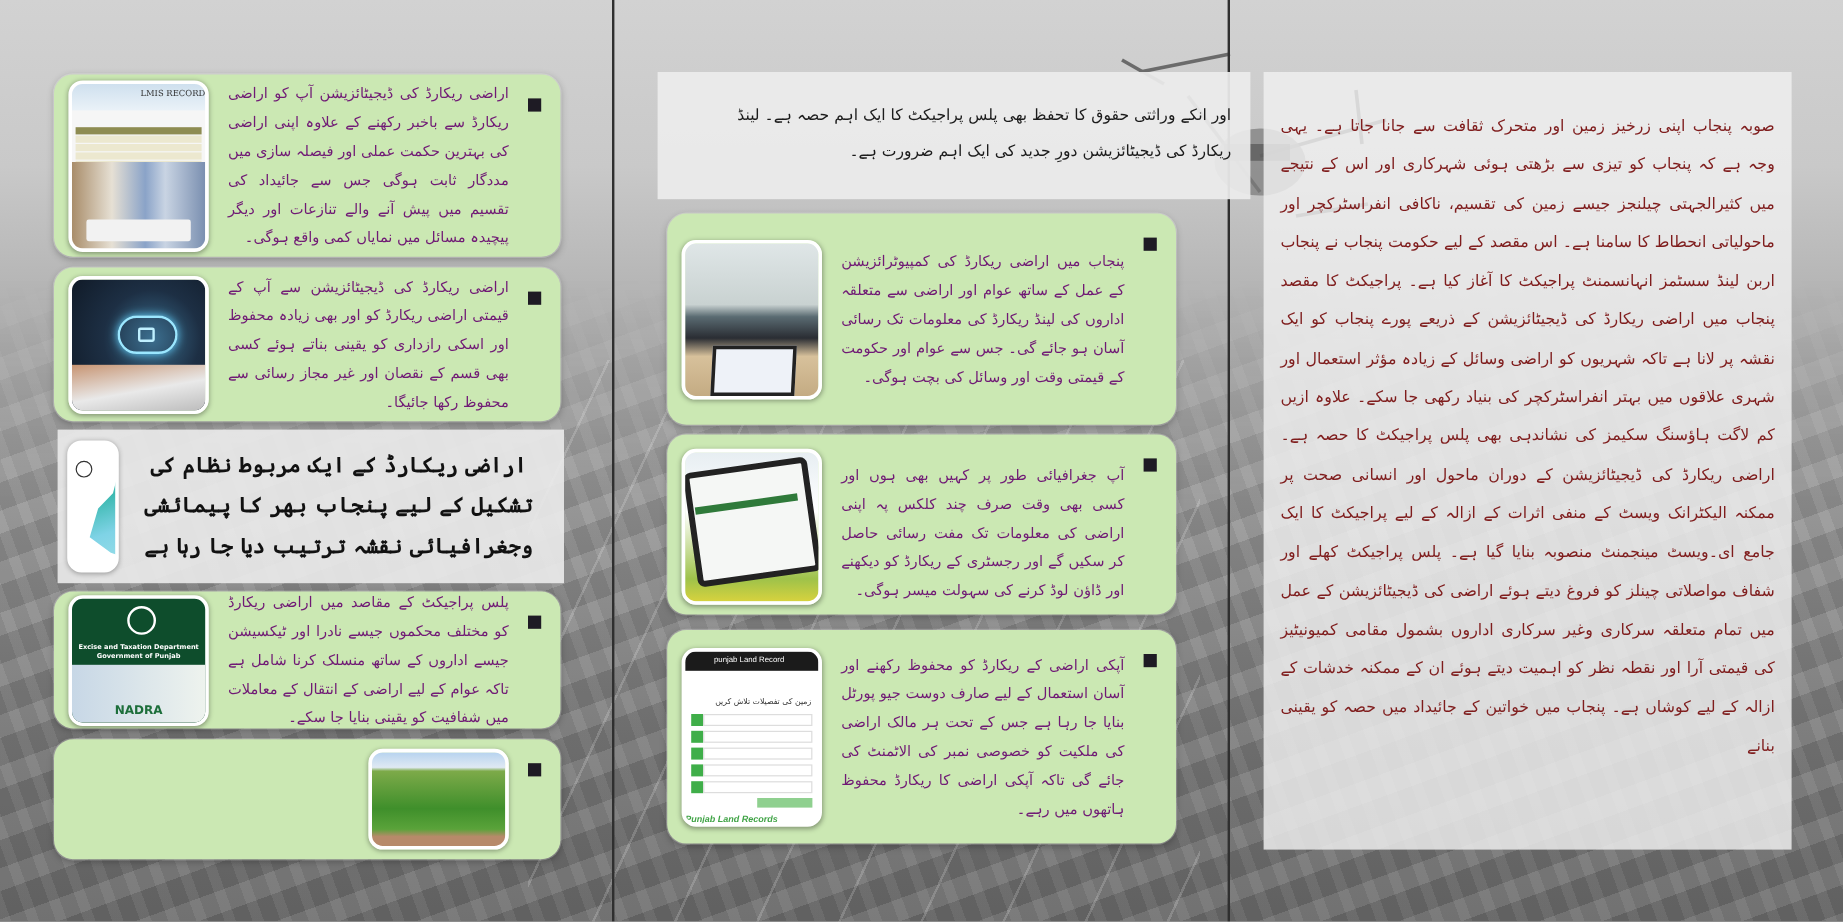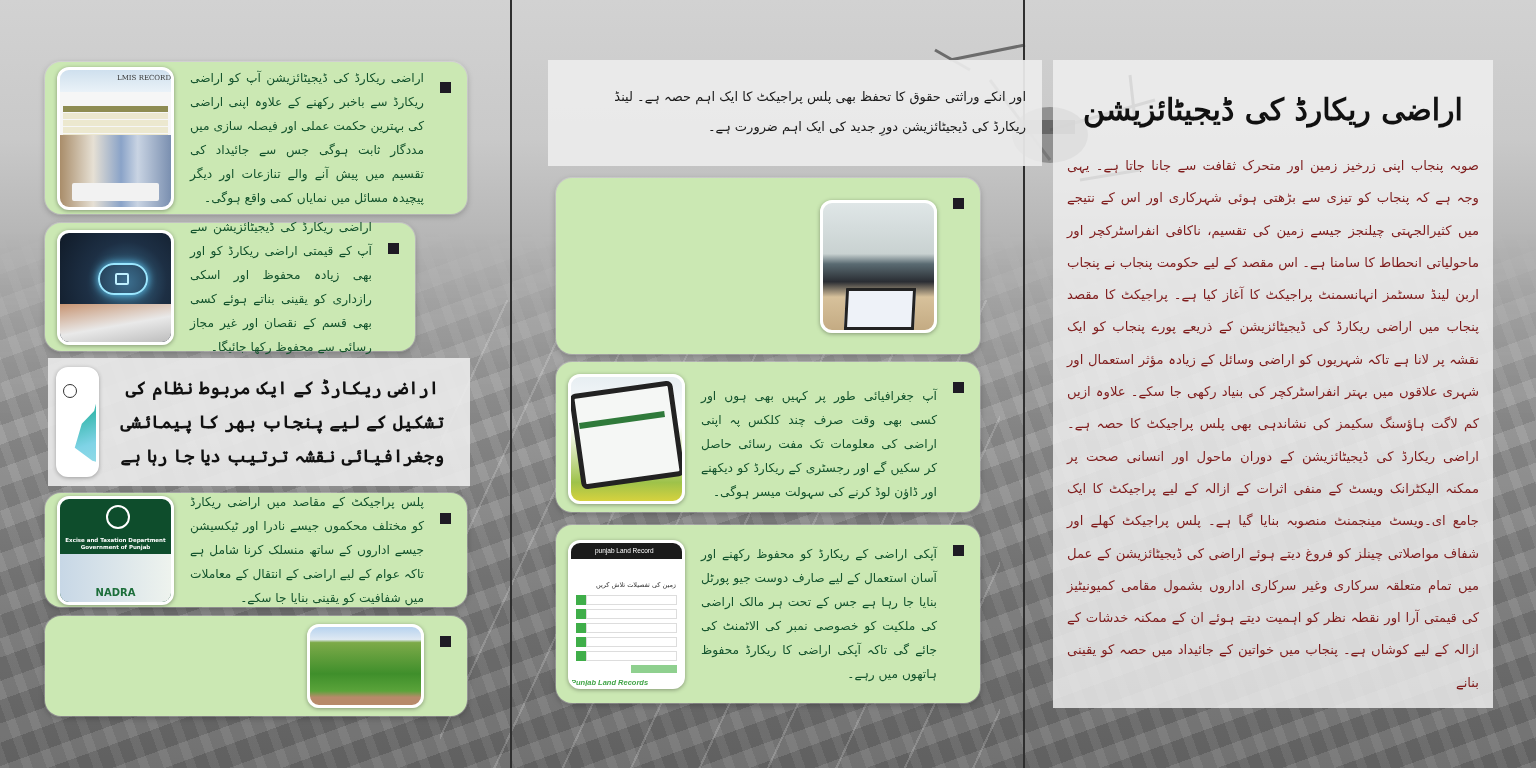--- a/index.html
+++ b/index.html
@@ -73,21 +73,21 @@
       box-shadow: 0 0 0 1px rgba(255,255,255,0.25), 0 2px 6px rgba(0,0,0,0.25);
       display: flex; align-items: center;
       padding: 8px 16px 8px 12px;
       gap: 16px;
     }
     .card .bullet {
       width: 11px; height: 11px; background: #1e1b24;
       flex: 0 0 11px; align-self: flex-start; margin-top: 12px;
     }
     .card .text {
-      flex: 1 1 auto; font-size: 12.2px; line-height: 24px; color: #14532d; text-align: justify;
+      flex: 1 1 auto; font-size: 12.2px; line-height: 24px; color: #701a75; text-align: justify;
     }
     .card .thumb {
       flex: 0 0 auto; border: 3px solid #fff; border-radius: 12px; overflow: hidden;
       box-shadow: 0 1px 4px rgba(0,0,0,0.35);
       position: relative; direction: ltr;
     }
 
     
     .mapband {
       position: absolute; left: 48px; top: 358px; width: 422px; height: 128px;
@@ -162,30 +162,30 @@
     <line x1="150" y1="160" x2="210" y2="150"></line>
   </g>
   <ellipse cx="120" cy="115" rx="38" ry="28" fill="#7d7d7d" opacity="0.75"></ellipse>
   <rect x="90" y="100" width="55" height="14" fill="#555" opacity="0.7"></rect>
 </svg>
 
 <div class="fold f1"></div>
 <div class="fold f2"></div>
 
 <section class="panel intro">
-  <h1>اراضی ریکارڈ کی ڈیجیٹائزیشن</h1>
   <p>صوبہ پنجاب اپنی زرخیز زمین اور متحرک ثقافت سے جانا جاتا ہے۔ یہی وجہ ہے کہ پنجاب کو تیزی سے بڑھتی ہوئی شہرکاری اور اس کے نتیجے میں کثیرالجہتی چیلنجز جیسے زمین کی تقسیم، ناکافی انفراسٹرکچر اور ماحولیاتی انحطاط کا سامنا ہے۔ اس مقصد کے لیے حکومت پنجاب نے پنجاب اربن لینڈ سسٹمز انہانسمنٹ پراجیکٹ کا آغاز کیا ہے۔ پراجیکٹ کا مقصد پنجاب میں اراضی ریکارڈ کی ڈیجیٹائزیشن کے ذریعے پورے پنجاب کو ایک نقشہ پر لانا ہے تاکہ شہریوں کو اراضی وسائل کے زیادہ مؤثر استعمال اور شہری علاقوں میں بہتر انفراسٹرکچر کی بنیاد رکھی جا سکے۔ علاوہ ازیں کم لاگت ہاؤسنگ سکیمز کی نشاندہی بھی پلس پراجیکٹ کا حصہ ہے۔ اراضی ریکارڈ کی ڈیجیٹائزیشن کے دوران ماحول اور انسانی صحت پر ممکنہ الیکٹرانک ویسٹ کے منفی اثرات کے ازالہ کے لیے پراجیکٹ کا ایک جامع ای۔ویسٹ مینجمنٹ منصوبہ بنایا گیا ہے۔ پلس پراجیکٹ کھلے اور شفاف مواصلاتی چینلز کو فروغ دیتے ہوئے اراضی کی ڈیجیٹائزیشن کے عمل میں تمام متعلقہ سرکاری وغیر سرکاری اداروں بشمول مقامی کمیونیٹیز کی قیمتی آرا اور نقطہ نظر کو اہمیت دیتے ہوئے ان کے ممکنہ خدشات کے ازالہ کے لیے کوشاں ہے۔ پنجاب میں خواتین کے جائیداد میں حصہ کو یقینی بنانے</p>
 </section>
 
 <section class="panel mid-top">
   <p>اور انکے وراثتی حقوق کا تحفظ بھی پلس پراجیکٹ کا ایک اہم حصہ ہے۔ لینڈ ریکارڈ کی ڈیجیٹائزیشن دورِ جدید کی ایک اہم ضرورت ہے۔</p>
 </section>
 
 <div class="card" style="left:556px; top:178px; width:424px; height:176px;">
   <span class="bullet"></span>
+  <p class="text">پنجاب میں اراضی ریکارڈ کی کمپیوٹرائزیشن کے عمل کے ساتھ عوام اور اراضی سے متعلقہ اداروں کی لینڈ ریکارڈ کی معلومات تک رسائی آسان ہو جائے گی۔ جس سے عوام اور حکومت کے قیمتی وقت اور وسائل کی بچت ہوگی۔</p>
   <div class="thumb t-office">
       <div class="screen"></div>
     </div>
 </div>
 
 <div class="card" style="left:556px; top:362px; width:424px; height:150px;align-items:flex-end;">
   <span class="bullet"></span>
   <p class="text">آپ جغرافیائی طور پر کہیں بھی ہوں اور کسی بھی وقت صرف چند کلکس پہ اپنی اراضی کی معلومات تک مفت رسائی حاصل کر سکیں گے اور رجسٹری کے ریکارڈ کو دیکھنے اور ڈاؤن لوڈ کرنے کی سہولت میسر ہوگی۔</p>
   <div class="thumb t-tablet">
       <div class="scr"></div>
@@ -233,21 +233,21 @@
         <div class="h"></div>
         <div></div>
         <div></div>
         <div></div>
         <div></div>
       </div>
     <div class="photo"></div>
   </div>
 </div>
 
-<div class="card" style="left:45px; top:223px; width:370px; height:128px;">
+<div class="card" style="left:45px; top:223px; width:422px; height:128px;">
   <span class="bullet"></span>
   <p class="text">اراضی ریکارڈ کی ڈیجیٹائزیشن سے آپ کے قیمتی اراضی ریکارڈ کو اور بھی زیادہ محفوظ اور اسکی رازداری کو یقینی بناتے ہوئے کسی بھی قسم کے نقصان اور غیر مجاز رسائی سے محفوظ رکھا جائیگا۔</p>
   <div class="thumb t-cloud">
     <div class="cloud"></div>
     <div class="lock"></div>
     <div class="hand"></div>
   </div>
 </div>
 
 <div class="mapband">

